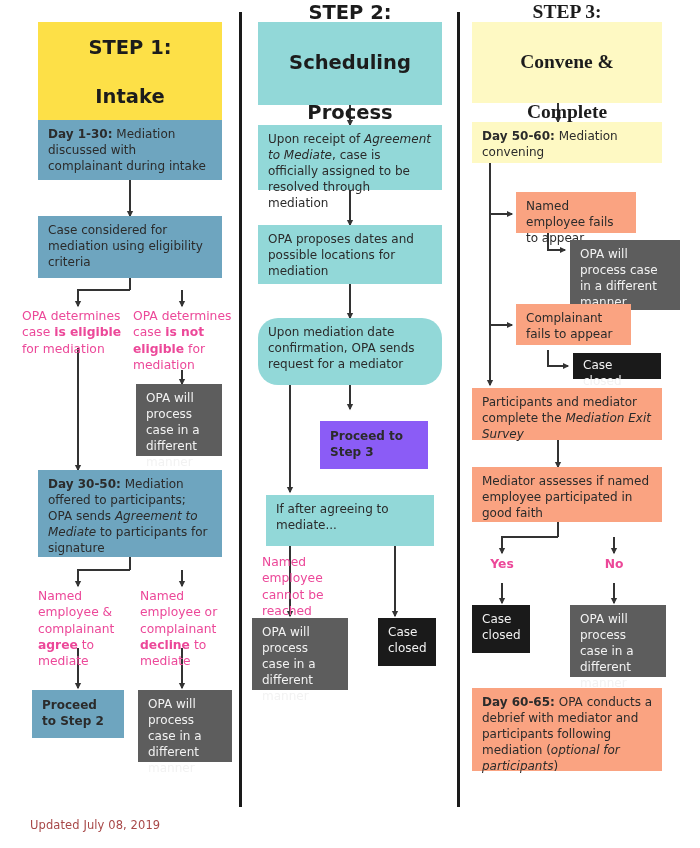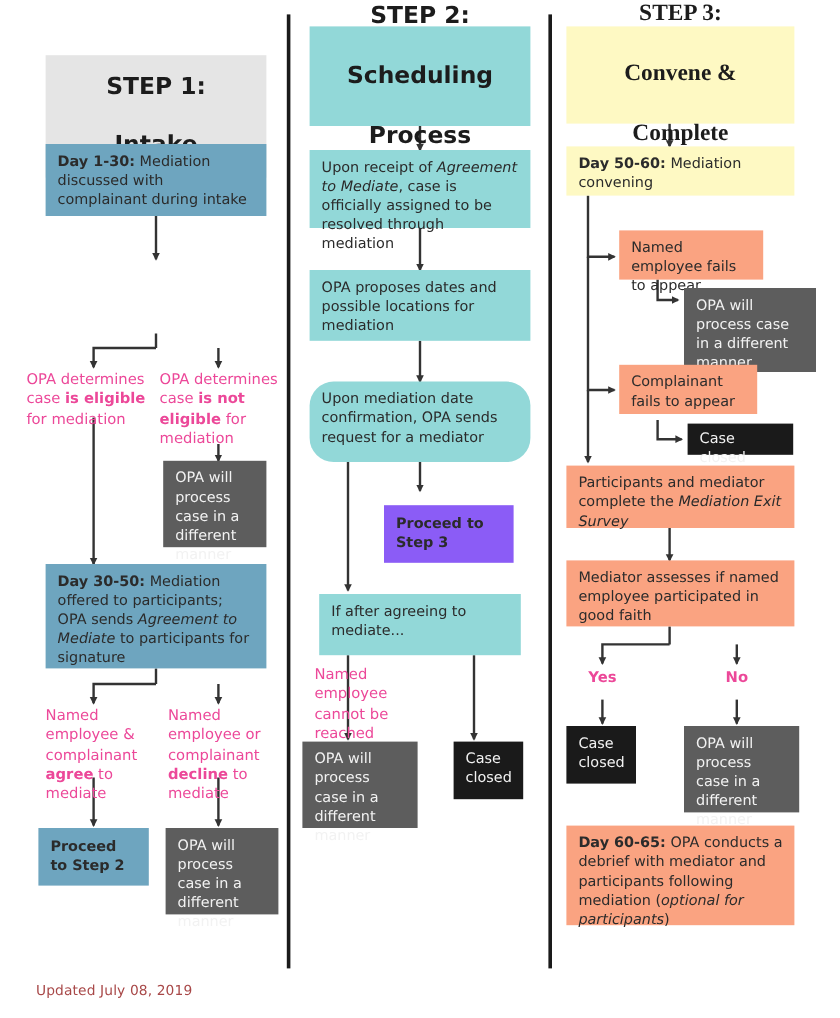--- a/index.html
+++ b/index.html
@@ -113,31 +113,34 @@
       <path d="M558,522 L558,537 M558,537 L502,537 L502,553"></path>
       <path d="M614,537 L614,553"></path>
       <path d="M502,583 L502,603"></path>
       <path d="M614,583 L614,603"></path>
     </g>
   </svg>
 
   <div class="divider" style="left:239px; top:12px; height:795px;"></div>
   <div class="divider" style="left:457px; top:12px; height:795px;"></div>
 
-  <div class="box header" style="left:38px; top:22px; width:184px; height:102px; background:#e5e5e5;margin-top:24px;">
+  <div class="box header" style="left:38px; top:22px; width:184px; height:102px; background:#fde047;">
     <span>
       <span>STEP 1:</span><br>
       <span>Intake</span>
     </span>
   </div>
 
   <div class="box" style="left:38px; top:120px; width:184px; height:60px; background:#6ea5bf;">
     <b>Day 1-30:</b><span> Mediation discussed with complainant during intake</span>
   </div>
 
+  <div class="box" style="left:38px; top:216px; width:184px; height:62px; background:#6ea5bf;">
+    <span>Case considered for mediation using eligibility criteria</span>
+  </div>
 
   <div class="plain" style="left:22px; top:308px; width:106px;">
     <span>OPA determines case </span><b>is eligible</b><span> for mediation</span>
   </div>
 
   <div class="plain" style="left:133px; top:308px; width:100px;">
     <span>OPA determines case </span><b>is not eligible</b><span> for mediation</span>
   </div>
 
   <div class="box dark" style="left:136px; top:384px; width:86px; height:72px; background:#5d5d5d;">

